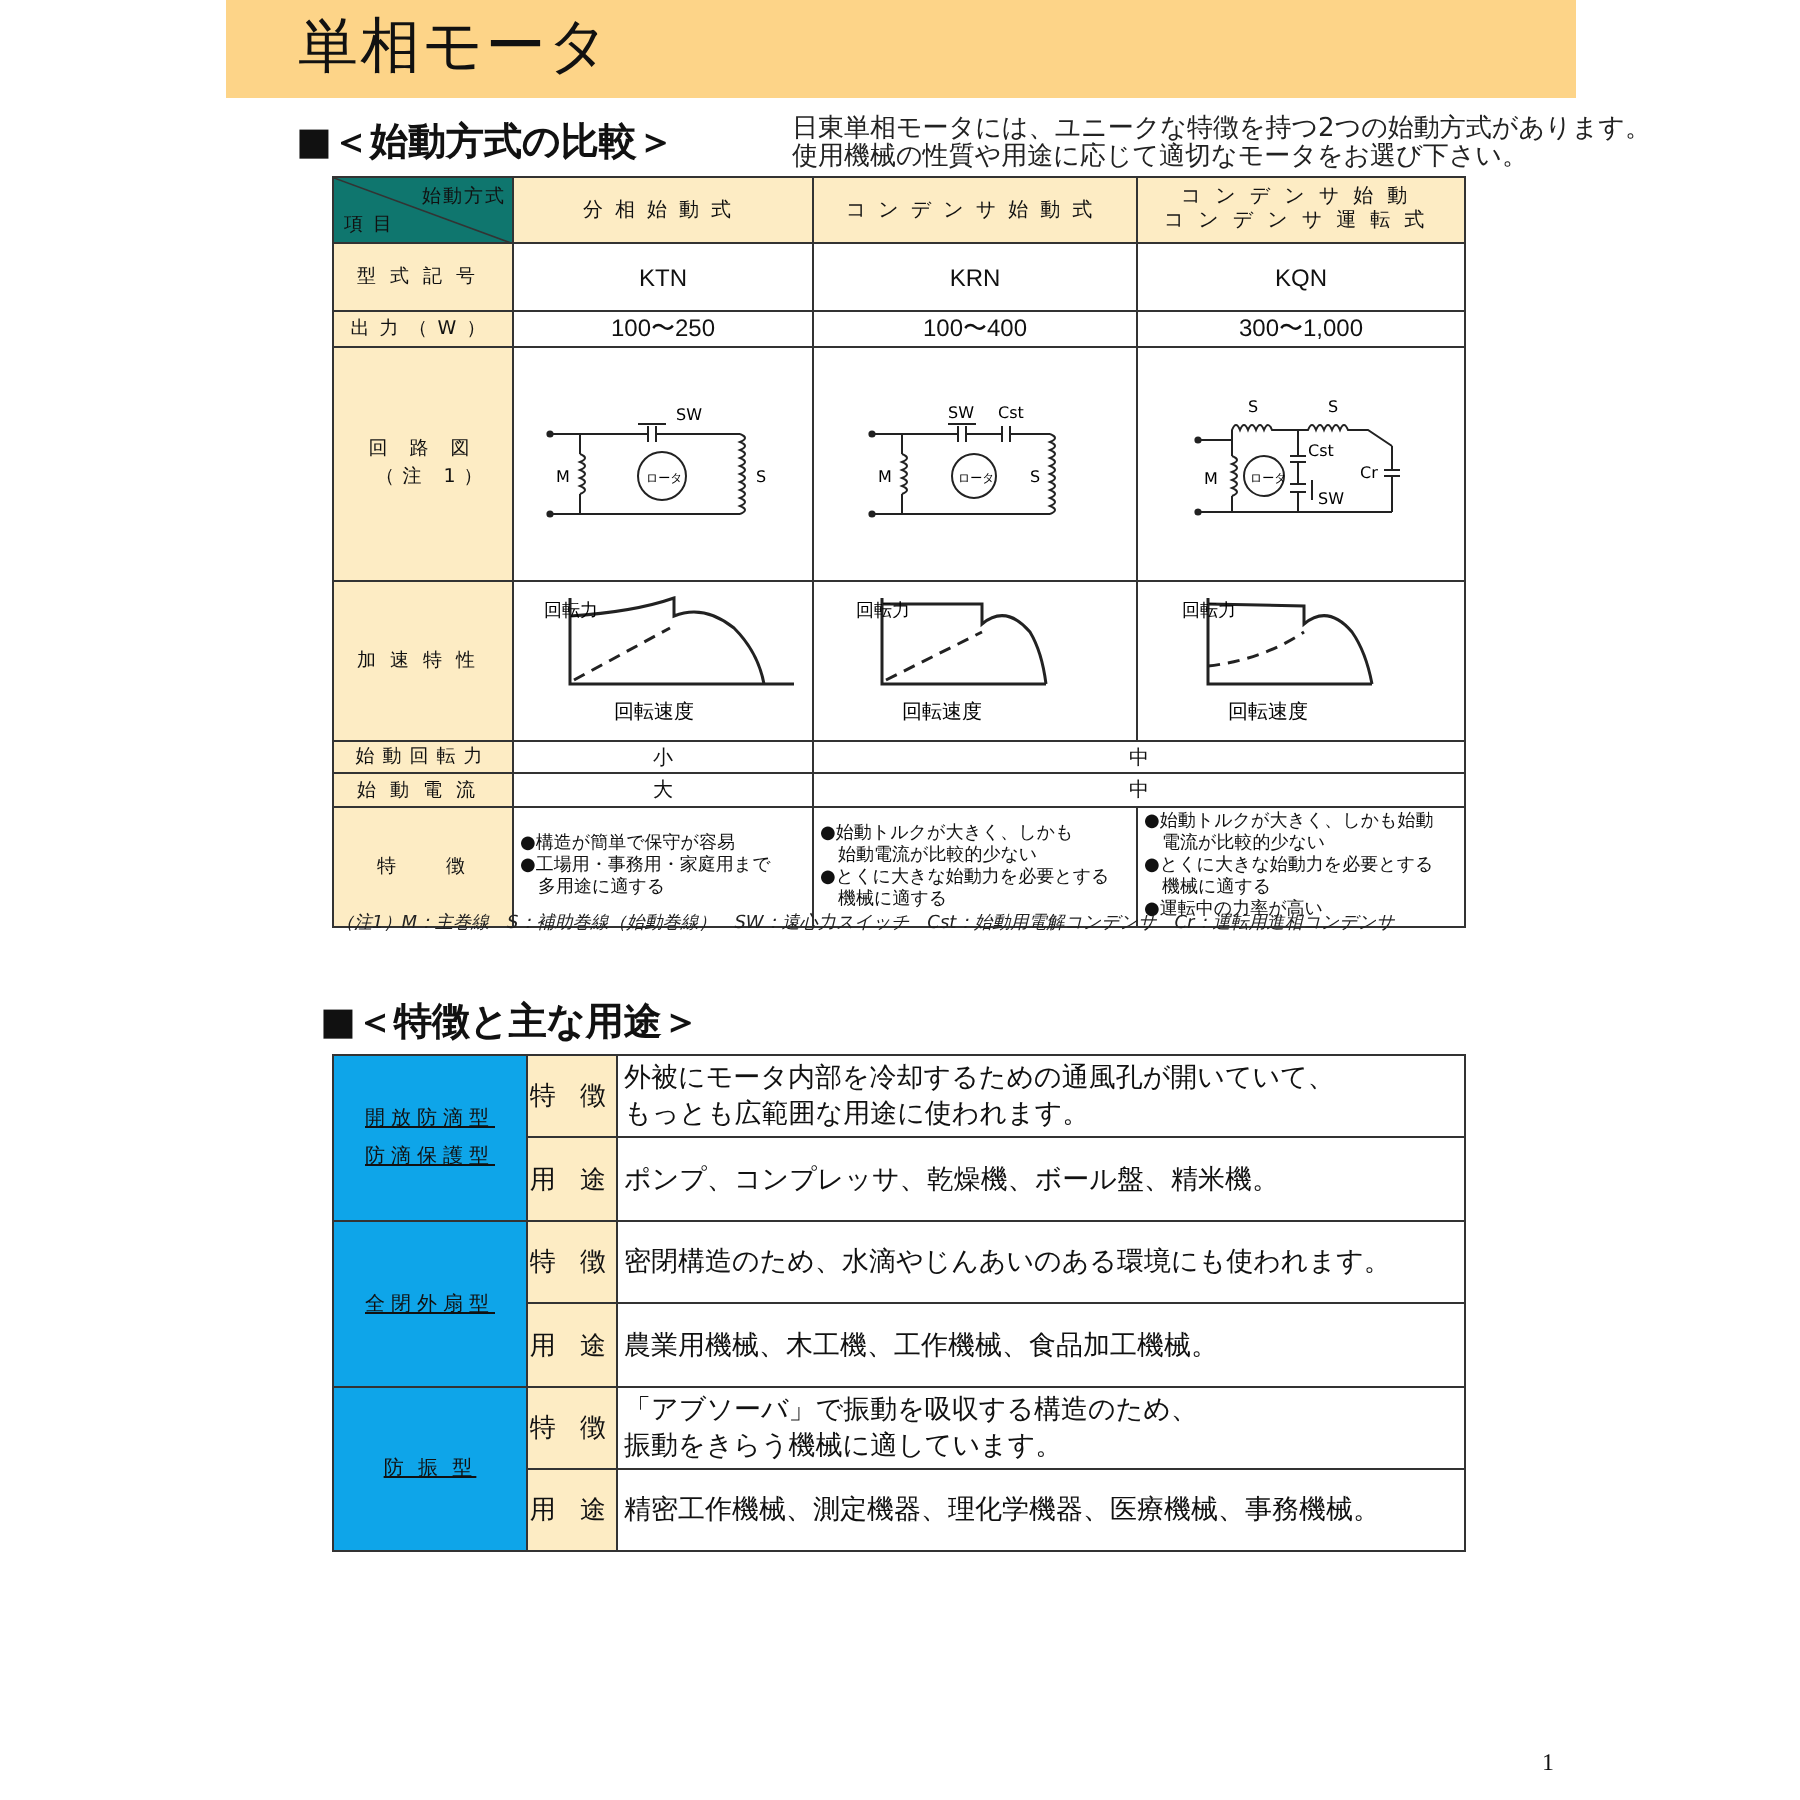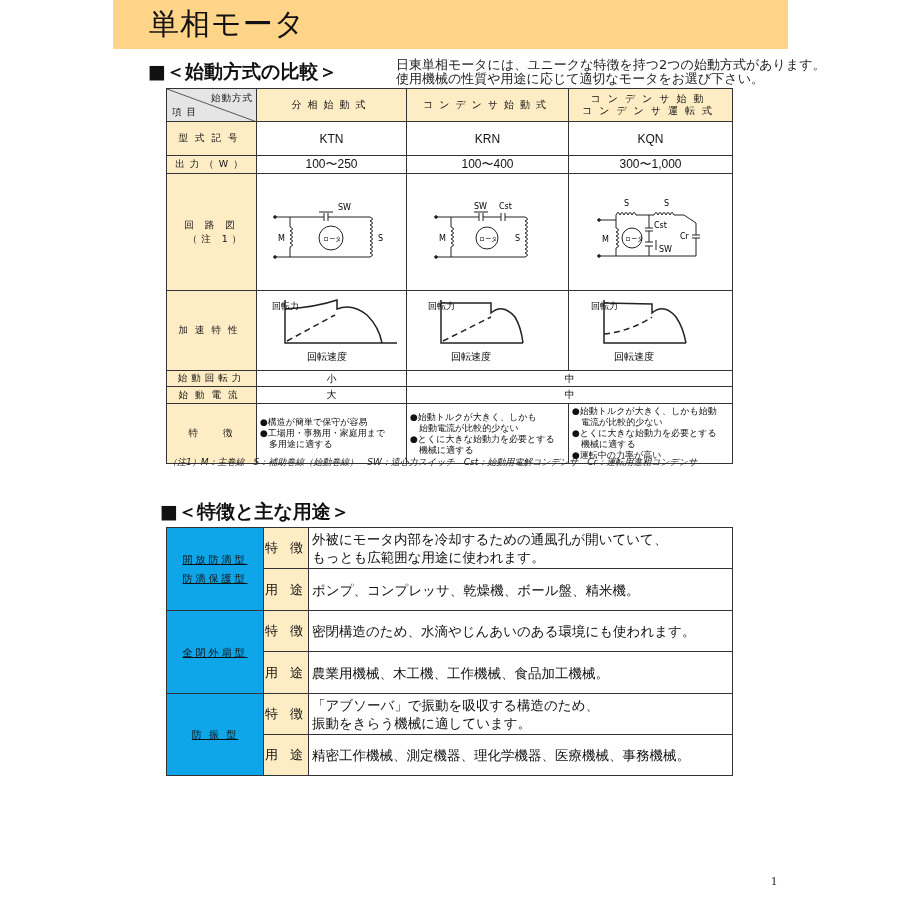--- a/index.html
+++ b/index.html
@@ -29,21 +29,21 @@
   .cmp {
     position: absolute; left: 166px; top: 88px; width: 566px;
     border: 1.5px solid #333; table-layout: fixed;
   }
   .cmp td, .cmp th {
     border: 1px solid #333; font-size: 10px; text-align: center; vertical-align: middle;
     font-weight: normal; padding: 0;
   }
   .cmp .hd { background: #fdecc4; letter-spacing: 6px; font-size: 10px; }
   .cmp .lbl { background: #fdecc4; letter-spacing: 7px; font-size: 9.5px; }
-  .cmp .diag { position: relative; background: #e5e5e5; text-align: right; }
+  .cmp .diag { position: relative; background: #0f766e; text-align: right; }
   .cmp .diag .tr { position: absolute; right: 3px; top: 3px; font-size: 9.5px; letter-spacing: 1px; }
   .cmp .diag .bl { position: absolute; left: 5px; bottom: 2px; font-size: 9.5px; letter-spacing: 5px; }
   .cmp .diag svg { position: absolute; left: 0; top: 0; }
   .cmp .val { font-family: "Liberation Sans", sans-serif; font-size: 12px; }
   .cmp .feat { text-align: left; padding: 2px 3px; font-size: 9px; line-height: 11px; vertical-align: middle; }
   .cmp .feat div { white-space: nowrap; }
 
   .note {
     position: absolute; left: 168px; top: 456px; font-size: 9px; line-height: 12px; color: #222;
     white-space: nowrap; word-spacing: 2px; font-style: italic;

